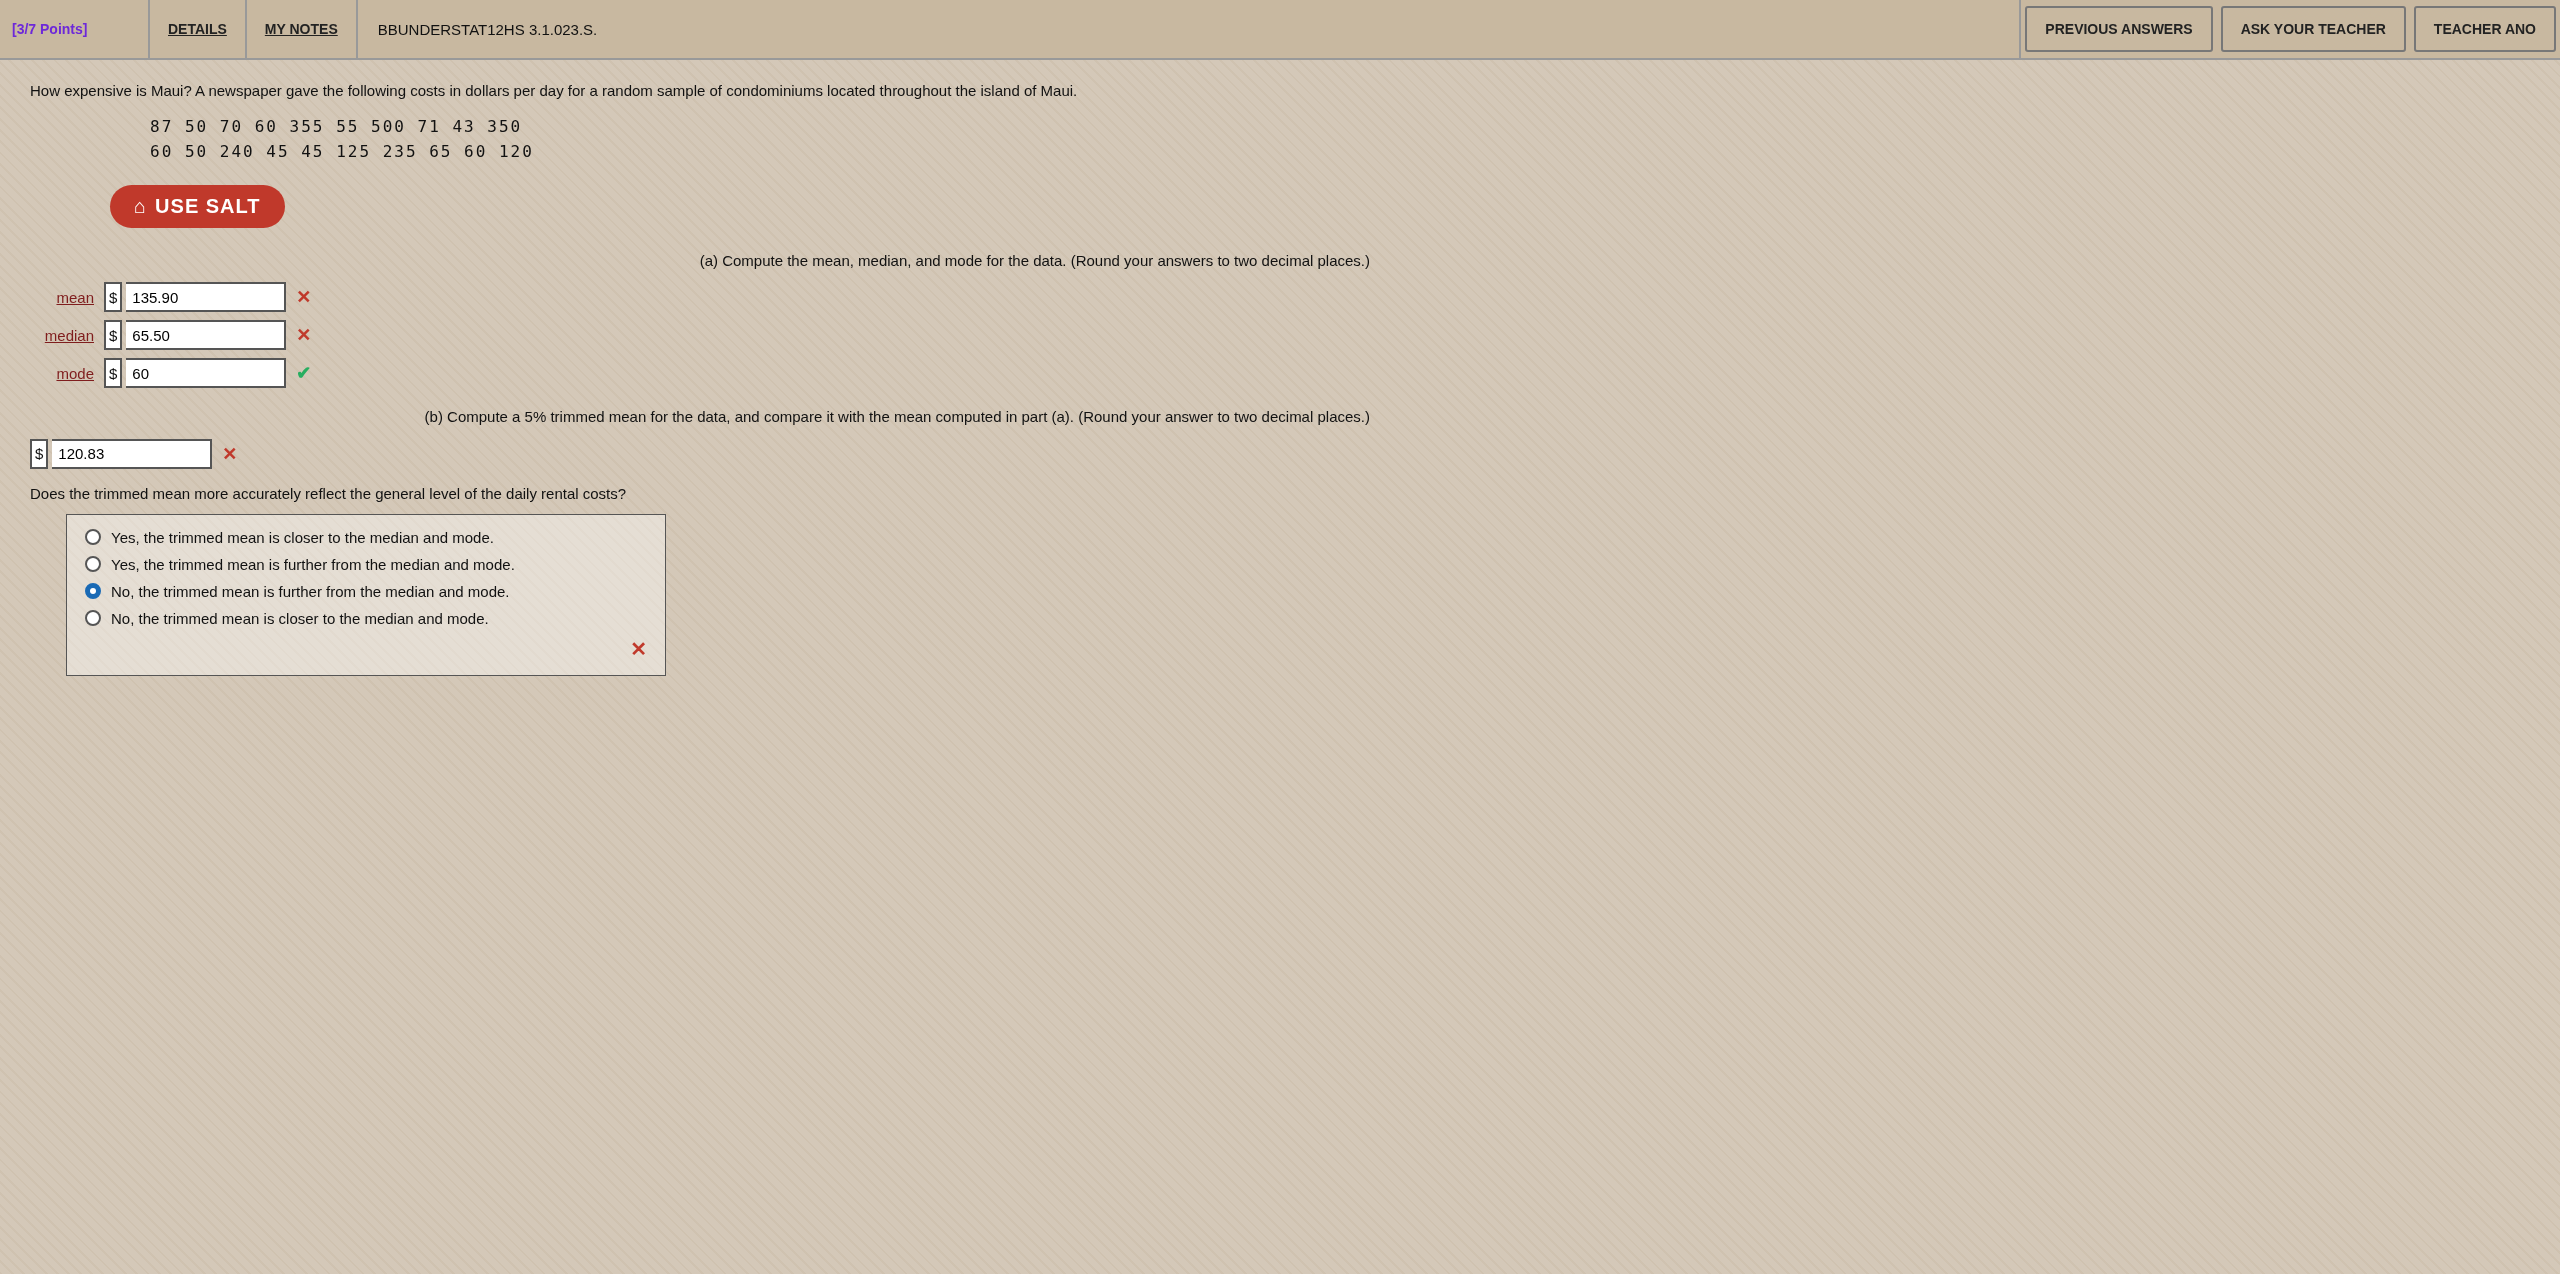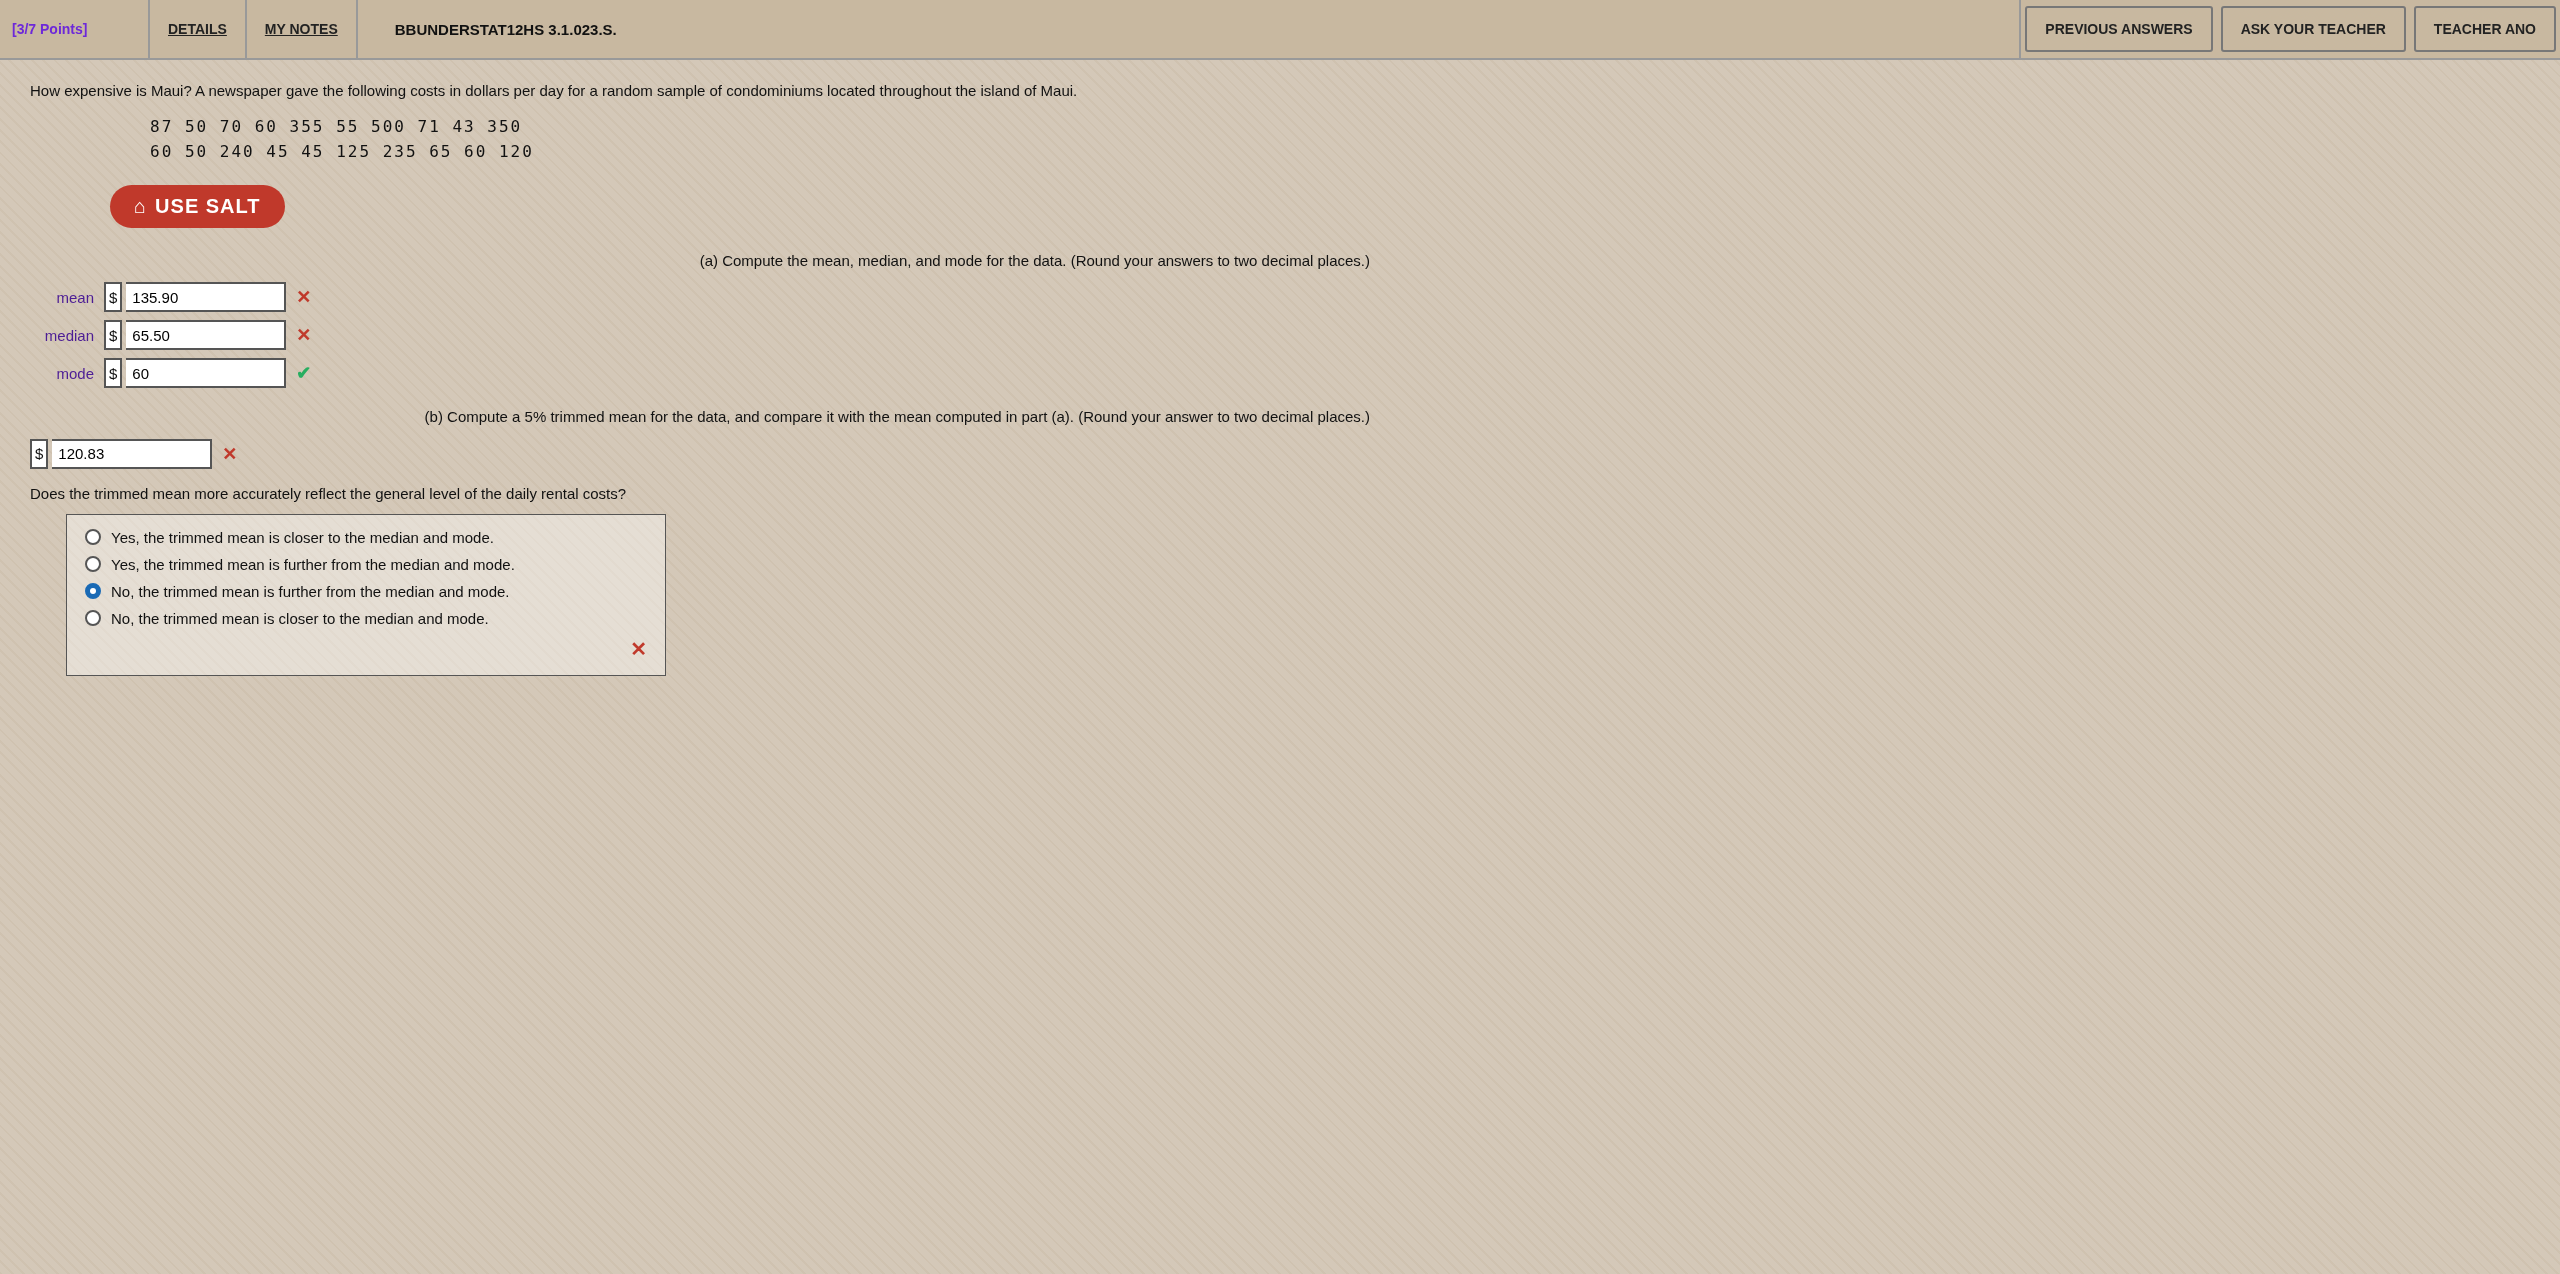--- a/index.html
+++ b/index.html
@@ -49,23 +49,23 @@
       background: transparent;
       border-top: none;
       border-bottom: none;
       border-left: none;
       text-decoration: underline;
     }
 
     .top-bar-title {
       display: flex;
       align-items: center;
-      padding: 0 37px;
-      font-size: 15px;
-      font-weight: bold;
+      padding: 0 20px;
+      font-size: 15px;
+      font-weight: normal;
       color: #111;
       border-right: 2px solid #999;
       flex: 1;
     }
 
     .top-bar-action {
       display: flex;
       align-items: center;
       padding: 0 18px;
       border: 2px solid #777;
@@ -127,23 +127,24 @@
     .input-row {
       display: flex;
       align-items: center;
       margin-bottom: 8px;
       gap: 4px;
     }
 
     .input-label {
       width: 70px;
       font-size: 15px;
-      color: #4c1d95;
+      color: #7f1d1d;
       text-align: right;
       padding-right: 6px;
+      text-decoration: underline;
     }
 
     .dollar-sign {
       font-size: 15px;
       color: #111;
       padding: 4px 3px;
       border: 2px solid #555;
       background: white;
       height: 30px;
       display: flex;

